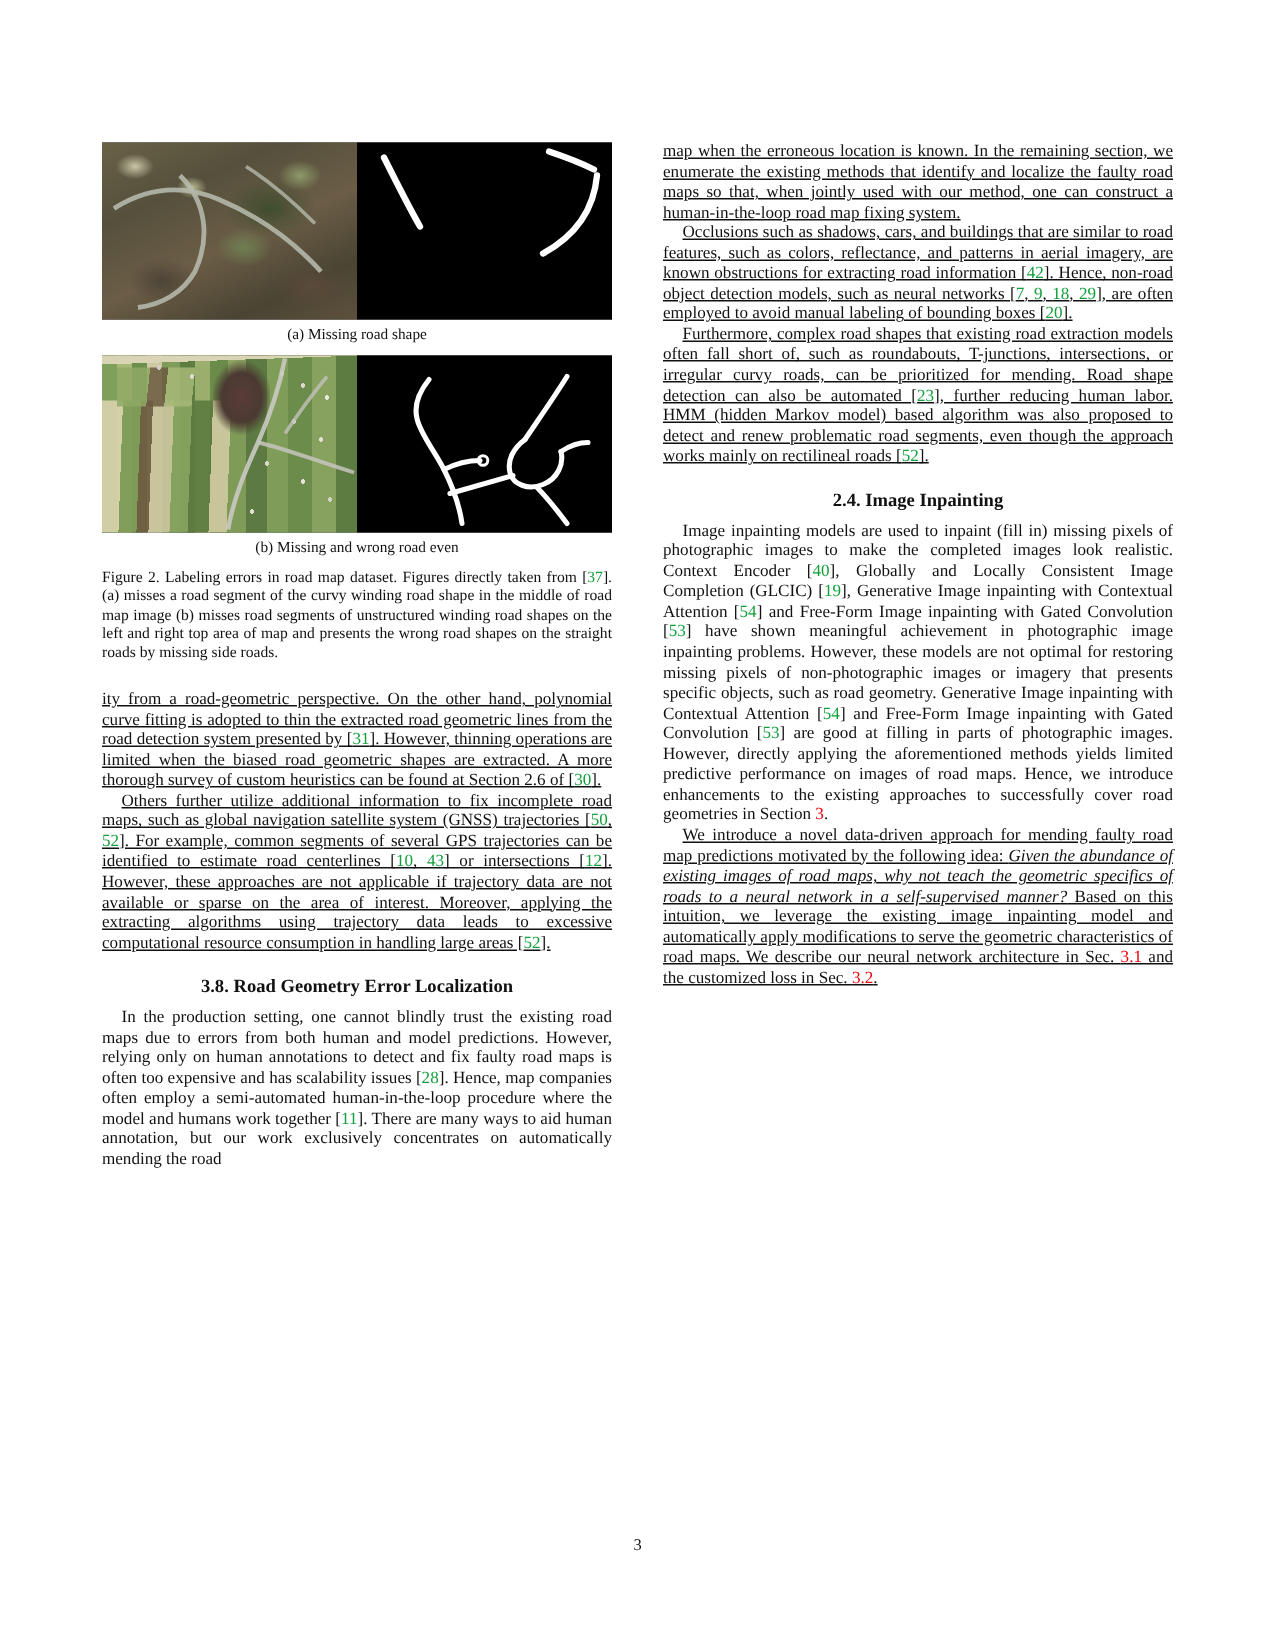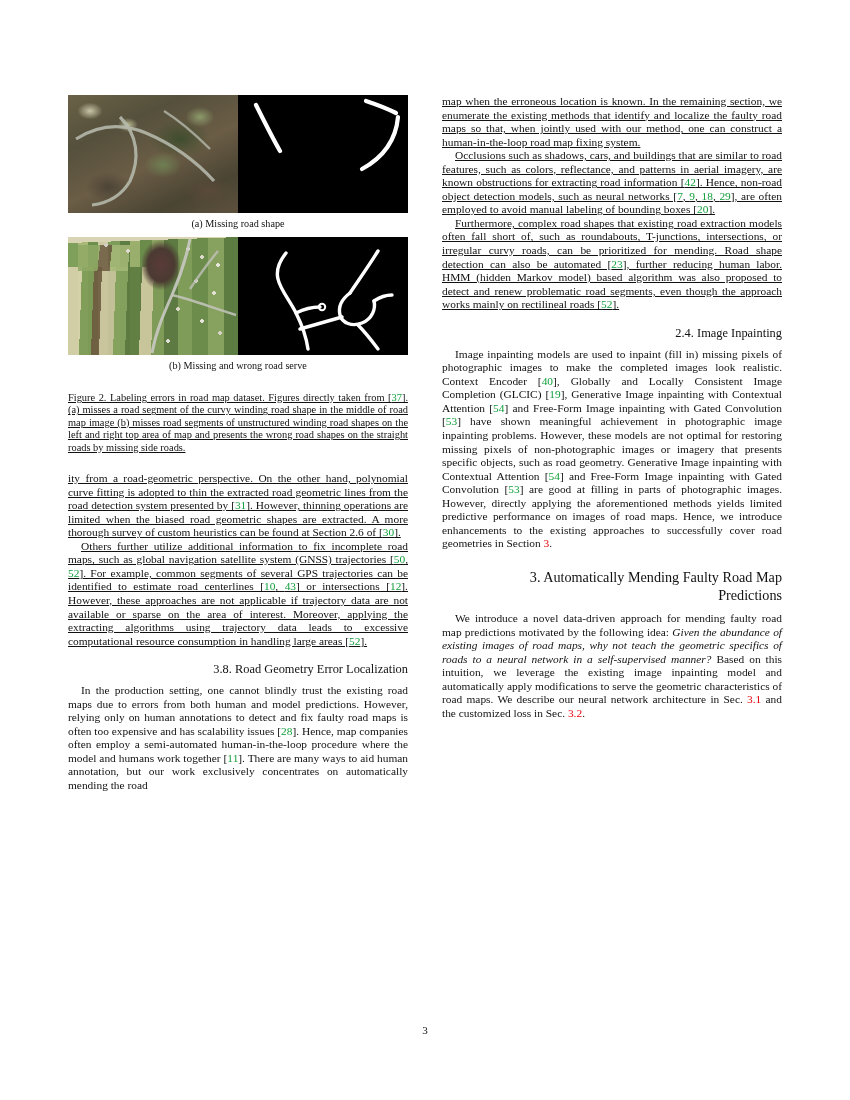--- a/index.html
+++ b/index.html
@@ -45,24 +45,24 @@
     text-indent: 13px;
   }
   p.noindent { text-indent: 0; text-decoration: underline; }
   p + p { margin-top: 0; text-decoration: underline; }
   .cite { color: #12a03c; }
   .ref  { color: #e8000a; }
   em { font-style: italic; }
 
   h2.sec {
     font-size: 12.4px;
-    font-weight: normal;
+    font-weight: bold;
     margin: 14px 0 7px 0;
     line-height: 15px;
-    text-align: right;
+    text-align: center;
   }
   h2.sec.big {
     font-size: 14.2px;
     line-height: 18.5px;
     margin: 17px 0 7px 0;
   }
   h2.sec.big .hang {
     display: block;
     padding-left: 22px;
   }
@@ -83,23 +83,22 @@
   .subcap {
     font-size: 10.2px;
     text-align: center;
     margin: 5px 0 7px 0;
     line-height: 12px;
   }
   .figcap {
     font-size: 10.4px;
     line-height: 12.4px;
     text-align: justify;
-    margin-top: 20px;
+    margin-top: 8px;
     text-indent: 0;
-    text-decoration: underline;
   }
 
   
   .aerial-a {
     background:
       radial-gradient(ellipse 18px 12px at 22px 16px, #c9c6a8 0%, rgba(201,198,168,0) 70%),
       radial-gradient(ellipse 14px 10px at 60px 30px, #b9bb92 0%, rgba(185,187,146,0) 72%),
       radial-gradient(ellipse 20px 14px at 132px 22px, #8d9a6a 0%, rgba(141,154,106,0) 72%),
       radial-gradient(ellipse 26px 18px at 95px 70px, #6f7f52 0%, rgba(111,127,82,0) 72%),
       radial-gradient(ellipse 30px 20px at 40px 92px, #4d4437 0%, rgba(77,68,55,0) 74%),
@@ -212,21 +211,21 @@
                   <path d="M112,56 C104,62 100,70 102,78 C104,86 114,90 124,86 C134,82 138,72 136,64"></path>
                   <path d="M136,64 C142,60 148,58 154,58"></path>
                   <path d="M104,80 C90,84 76,88 62,92"></path>
                   <path d="M120,88 C128,96 134,104 140,112"></path>
                   <path d="M58,76 C66,72 74,70 82,70"></path>
                 </g>
                 <circle cx="84" cy="70" r="3.2" stroke="#ffffff" stroke-width="2" fill="none"></circle>
               </svg>
             </div>
           </div>
-          <div class="subcap">(b) Missing and wrong road serve</div>
+          <div class="subcap">(b) Missing and wrong road even</div>
         </div>
 
         <p class="figcap"><span>Figure 2. Labeling errors in road map dataset. Figures directly taken from [</span><span class="cite">37</span><span>]. (a) misses a road segment of the curvy winding road shape in the middle of road map image (b) misses road segments of unstructured winding road shapes on the left and right top area of map and presents the wrong road shapes on the straight roads by missing side roads.</span></p>
       </div>
 
       <p class="noindent" style="margin-top:18px"><span>ity from a road-geometric perspective. On the other hand, polynomial curve fitting is adopted to thin the extracted road geometric lines from the road detection system presented by [</span><span class="cite">31</span><span>]. However, thinning operations are limited when the biased road geometric shapes are extracted. A more thorough survey of custom heuristics can be found at Section 2.6 of [</span><span class="cite">30</span><span>].</span></p>
 
       <p><span>Others further utilize additional information to fix incomplete road maps, such as global navigation satellite system (GNSS) trajectories [</span><span class="cite">50</span><span>, </span><span class="cite">52</span><span>]. For example, common segments of several GPS trajectories can be identified to estimate road centerlines [</span><span class="cite">10</span><span>, </span><span class="cite">43</span><span>] or intersections [</span><span class="cite">12</span><span>]. However, these approaches are not applicable if trajectory data are not available or sparse on the area of interest. Moreover, applying the extracting algorithms using trajectory data leads to excessive computational resource consumption in handling large areas [</span><span class="cite">52</span><span>].</span></p>
 
       <h2 class="sec">3.8. Road Geometry Error Localization</h2>
@@ -239,20 +238,19 @@
       <p class="noindent"><span>map when the erroneous location is known. In the remaining section, we enumerate the existing methods that identify and localize the faulty road maps so that, when jointly used with our method, one can construct a human-in-the-loop road map fixing system.</span></p>
 
       <p><span>Occlusions such as shadows, cars, and buildings that are similar to road features, such as colors, reflectance, and patterns in aerial imagery, are known obstructions for extracting road information [</span><span class="cite">42</span><span>]. Hence, non-road object detection models, such as neural networks [</span><span class="cite">7</span><span>, </span><span class="cite">9</span><span>, </span><span class="cite">18</span><span>, </span><span class="cite">29</span><span>], are often employed to avoid manual labeling of bounding boxes [</span><span class="cite">20</span><span>].</span></p>
 
       <p><span>Furthermore, complex road shapes that existing road extraction models often fall short of, such as roundabouts, T-junctions, intersections, or irregular curvy roads, can be prioritized for mending. Road shape detection can also be automated [</span><span class="cite">23</span><span>], further reducing human labor. HMM (hidden Markov model) based algorithm was also proposed to detect and renew problematic road segments, even though the approach works mainly on rectilineal roads [</span><span class="cite">52</span><span>].</span></p>
 
       <h2 class="sec">2.4. Image Inpainting</h2>
 
       <p><span>Image inpainting models are used to inpaint (fill in) missing pixels of photographic images to make the completed images look realistic. Context Encoder [</span><span class="cite">40</span><span>], Globally and Locally Consistent Image Completion (GLCIC) [</span><span class="cite">19</span><span>], Generative Image inpainting with Contextual Attention [</span><span class="cite">54</span><span>] and Free-Form Image inpainting with Gated Convolution [</span><span class="cite">53</span><span>] have shown meaningful achievement in photographic image inpainting problems. However, these models are not optimal for restoring missing pixels of non-photographic images or imagery that presents specific objects, such as road geometry. Generative Image inpainting with Contextual Attention [</span><span class="cite">54</span><span>] and Free-Form Image inpainting with Gated Convolution [</span><span class="cite">53</span><span>] are good at filling in parts of photographic images. However, directly applying the aforementioned methods yields limited predictive performance on images of road maps. Hence, we introduce enhancements to the existing approaches to successfully cover road geometries in Section </span><span class="ref">3</span><span>.</span></p>
 
-      <h2 class="sec big"><span>3. Automatically Mending Faulty Road Map</span><span class="hang">Predictions</span></h2>
 
       <p><span>We introduce a novel data-driven approach for mending faulty road map predictions motivated by the following idea: </span><em>Given the abundance of existing images of road maps, why not teach the geometric specifics of roads to a neural network in a self-supervised manner?</em><span> Based on this intuition, we leverage the existing image inpainting model and automatically apply modifications to serve the geometric characteristics of road maps. We describe our neural network architecture in Sec. </span><span class="ref">3.1</span><span> and the customized loss in Sec. </span><span class="ref">3.2</span><span>.</span></p>
     </div>
   </div>
 
   <div class="pagenum">3</div>
 </div>
 
 </body></html>

